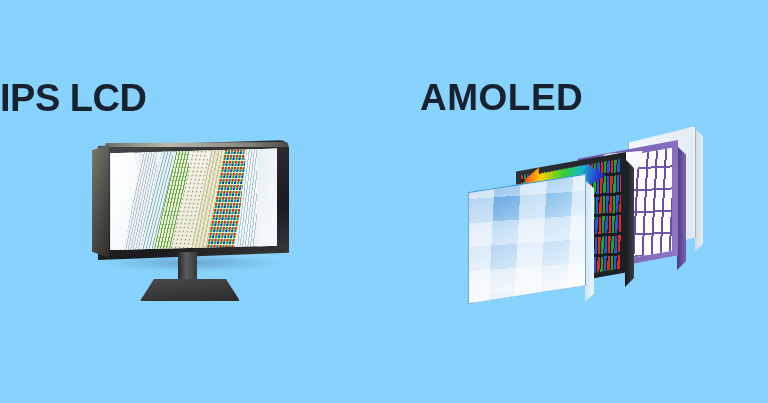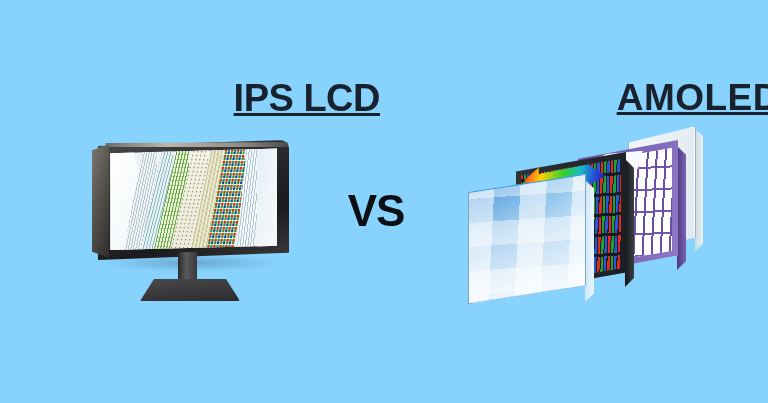--- a/index.html
+++ b/index.html
@@ -12,24 +12,23 @@
   }
   #stage { position:absolute; inset:0; width:768px; height:403px; }
 
   
   .title {
     position:absolute;
     font-weight:bold;
     color:#18212e;
     letter-spacing:-0.5px;
     white-space:nowrap;
-    text-align:right;
+    text-align:left;
     font-size:38px;
     line-height:1;
-    text-decoration:underline;
   }
   #title-lcd   { left:0;   top:79px; width:380px; }
   #title-amoled{ left:420px; top:79px; width:360px; font-size:37px; letter-spacing:0.5px;}
 
   #vs-label {
     position:absolute;
     left:330px; top:189px; width:92px;
     text-align:center;
     font-size:44px; font-weight:bold;
     color:#0b0f14;
@@ -246,21 +245,20 @@
       <div class="band wave p-olive" style="left:95px;  width:16px; transform:skewX(-11deg) rotate(0.5deg);"></div>
       <div class="band wave p-rgb" style="left:109px; width:28px; transform:skewX(-10deg) rotate(0.5deg);"></div>
       <div class="band wave p-blue" style="left:135px; width:18px; transform:skewX(-6deg);"></div>
       <div class="band p-pale" style="left:151px; width:28px;"></div>
     </div>
 
     <div class="mon-neck"></div>
     <div class="mon-base"></div>
   </div>
 
-  <div id="vs-label">VS</div>
 
   <div id="title-amoled" class="title">AMOLED</div>
 
   <div id="amoled">
 
     <div class="layer L4">
       <div class="edge"></div>
       <div class="face"></div>
     </div>
 

